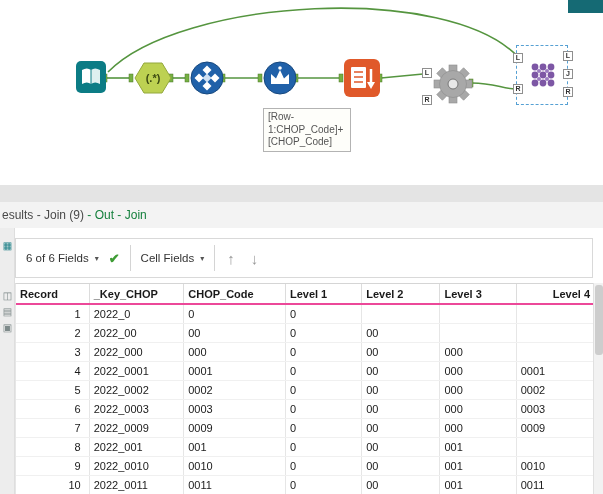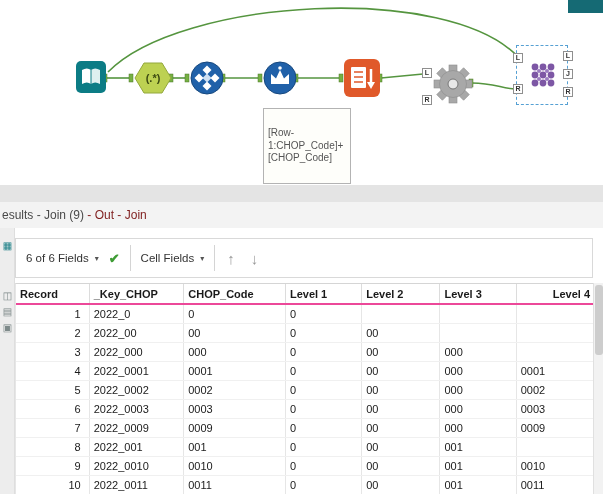--- a/index.html
+++ b/index.html
@@ -15,29 +15,29 @@
     border:1px solid #8f8f8f; font-size:7px; line-height:8px; text-align:center;
     color:#333; font-weight:bold; z-index:5;
   }
   #selection-box {
     position:absolute; left:516px; top:45px; width:52px; height:60px;
     border:1px dashed #56a0d3; z-index:2;
   }
   #annotation {
     position:absolute; left:263px; top:108px; width:88px; min-height:44px;
     background:#fefefa; border:1px solid #b3b3b3; color:#555;
-    font-size:10px; line-height:1.25; padding:18px 4px; white-space:pre-line; z-index:4;
+    font-size:10px; line-height:1.25; padding:2px 4px; white-space:pre-line; z-index:4;
   }
   #topright-block { position:absolute; left:568px; top:0; width:35px; height:13px; background:#156a74; }
 
   
   #splitter { position:absolute; left:0; top:185px; width:603px; height:17px; background:#e4e4e4; }
   #results-titlebar { position:absolute; left:0; top:202px; width:603px; height:26px; background:#f3f3f3; }
   #results-title { position:absolute; left:2px; top:6px; font-size:12px; color:#4a4a4a; white-space:nowrap; }
-  #results-title .suffix { color:#7f1d1d; }
+  #results-title .suffix { color:#15803d; }
 
   
   #results-body { position:absolute; left:0; top:228px; width:603px; height:266px; background:#fff; }
   #side-strip { position:absolute; left:0; top:0; width:15px; height:266px; background:#ededed; border-right:1px solid #dedede; }
   .side-icon { display:block; width:15px; height:16px; text-align:center; font-size:10px; color:#7e8a8a; cursor:default; }
   .side-icon.teal { color:#1b7f86; }
 
   #toolbar {
     position:absolute; left:15px; top:10px; width:578px; height:40px;
     background:#fff; border:1px solid #d9d9d9;

